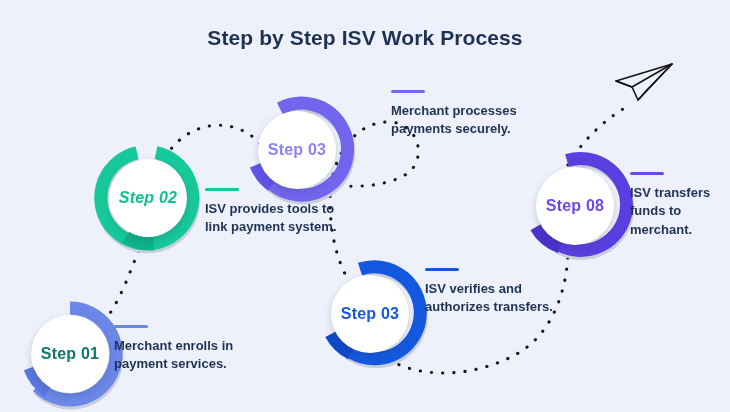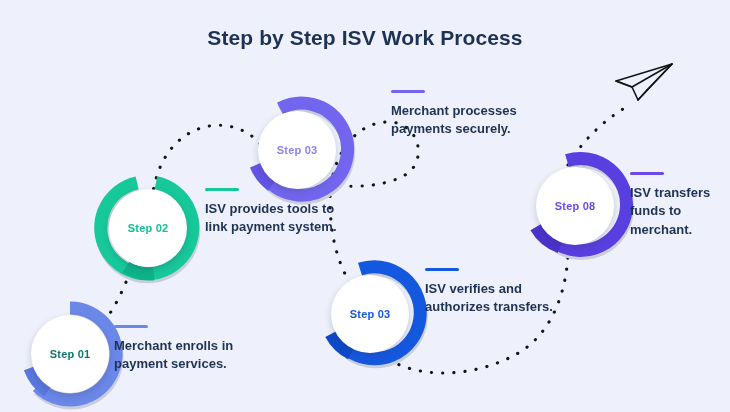--- a/index.html
+++ b/index.html
@@ -71,21 +71,21 @@
   }
   .step-label {
     position: absolute;
     left: 0;
     top: 0;
     width: 104px;
     height: 104px;
     display: flex;
     align-items: center;
     justify-content: center;
-    font-size: 11px;
+    font-size: 16px;
     font-weight: bold;
     letter-spacing: 0.2px;
   }
 
   
   .desc {
     position: absolute;
     width: 150px;
   }
   .accent-line {
@@ -145,21 +145,21 @@
       </svg>
       <div class="inner-disc"></div>
     </div>
     <div class="step-label" style="color:#0f766e;">Step 01</div>
   </div>
   <div class="desc" style="left:114px; top:325px;">
     <div class="accent-line" style="background:#6b87e8;"></div>
     <div class="desc-text">Merchant enrolls in payment services.</div>
   </div>
 
-  <div class="node" style="left:96px; top:176px;">
+  <div class="node" style="left:96px; top:146px;font-style:italic;">
     <div class="ring-wrap">
       <svg class="ring-svg" width="104" height="104" viewBox="0 0 104 104" xmlns="http://www.w3.org/2000/svg">
         <path d="M 60 6.7 A 46 46 0 1 1 41 6.8" fill="none" stroke="#c9cddc" stroke-width="13" stroke-linecap="butt" transform="translate(1,3)"></path>
         <path d="M 60 6.7 A 46 46 0 1 1 41 6.8" fill="none" stroke="#17c99a" stroke-width="13" stroke-linecap="butt"></path>
         <path d="M 30 91 A 46 46 0 0 0 58 97.8" fill="none" stroke="#0eb489" stroke-width="13" stroke-linecap="butt"></path>
       </svg>
       <div class="inner-disc"></div>
     </div>
     <div class="step-label" style="color:#13c08f;">Step 02</div>
   </div>

